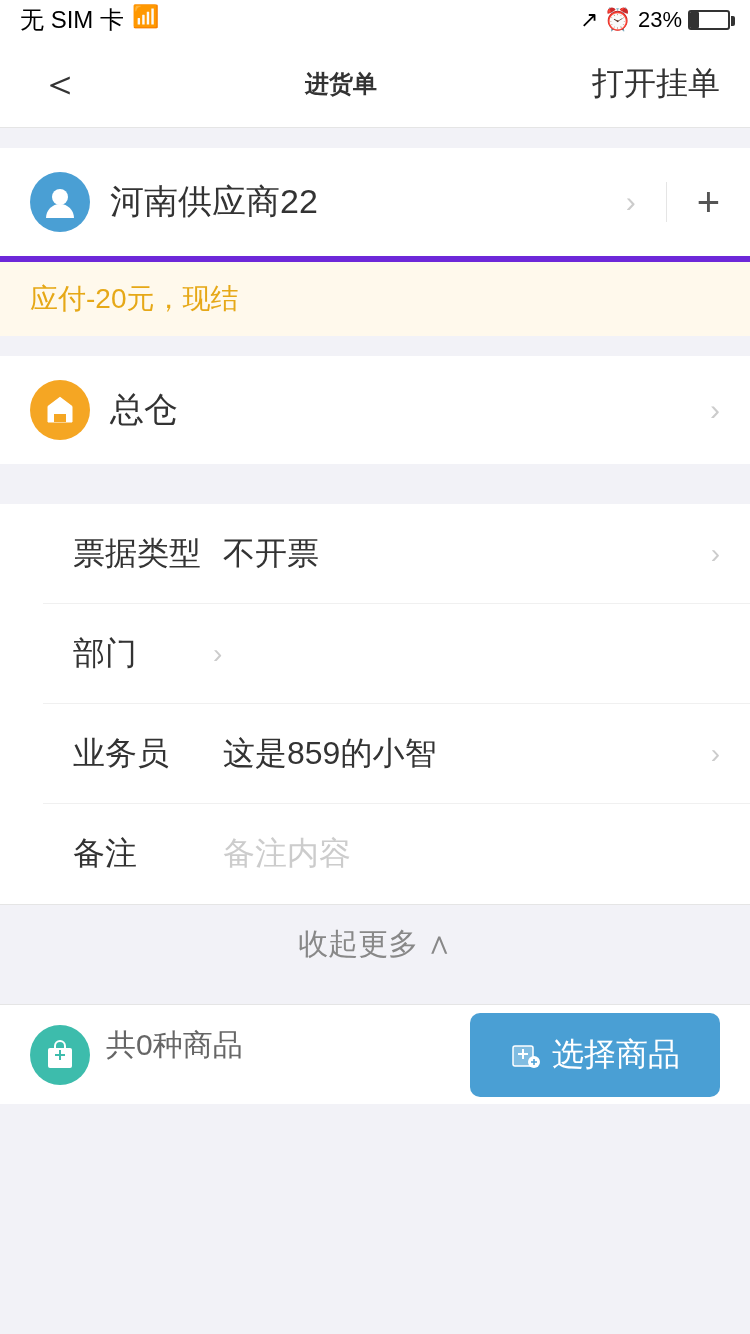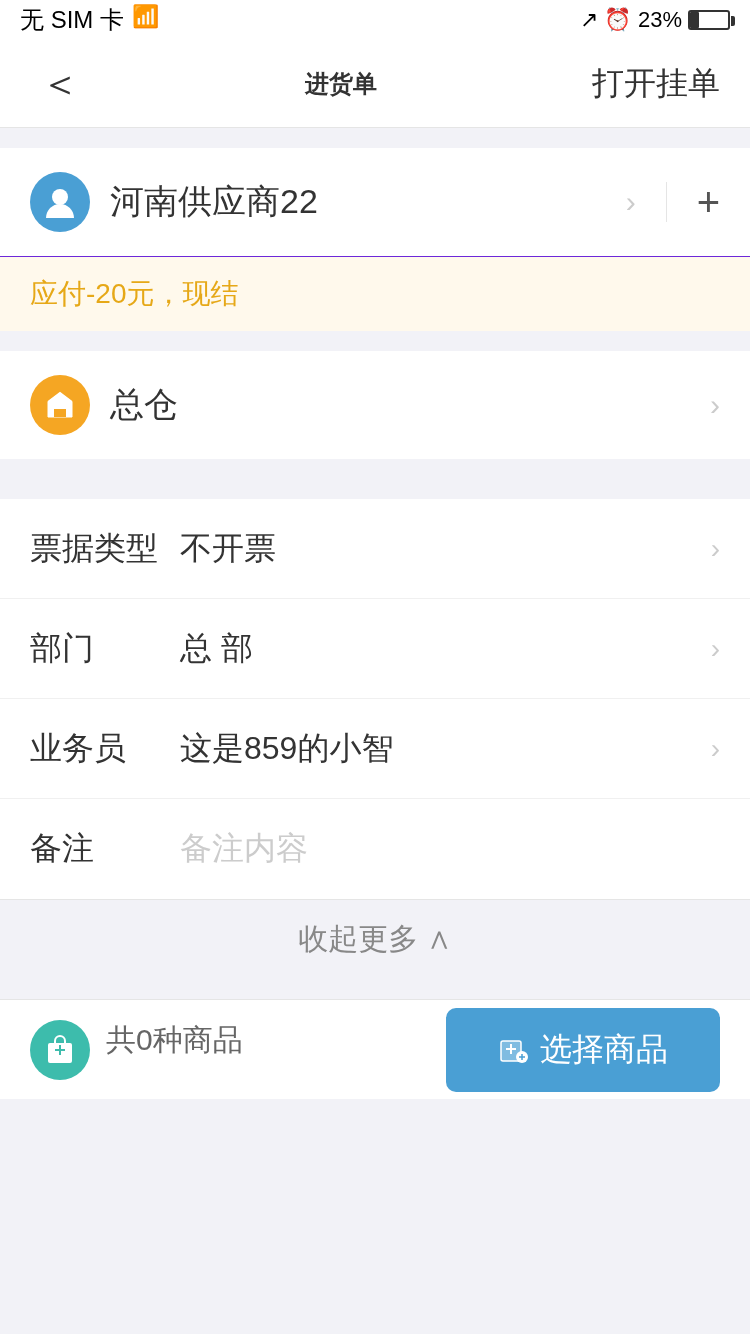--- a/index.html
+++ b/index.html
@@ -80,21 +80,21 @@
       background: #fff;
       width: 750px;
     }
 
     
     .supplier-row {
       display: flex;
       align-items: center;
       padding: 24px 30px;
       background: #fff;
-      border-bottom: 1px solid #6d28d9;
+      border-bottom: 6px solid #6d28d9;
     }
     .supplier-avatar {
       width: 60px; height: 60px; border-radius: 50%; background: #4a9fd4;
       display: flex; align-items: center; justify-content: center;
       margin-right: 20px; flex-shrink: 0;
     }
     .supplier-avatar svg { width: 36px; height: 36px; }
     .supplier-name {
       flex: 1;
       font-size: 34px;
@@ -138,20 +138,21 @@
     .warehouse-name {
       flex: 1;
       font-size: 34px;
       color: #333;
     }
 
     
     .form-section {
       background: #fff;
       margin-top: 20px;
+      padding-left: 43px;
     }
     .form-row {
       display: flex;
       align-items: center;
       padding: 0 30px;
       height: 100px;
       border-bottom: 1px solid #f0f0f0;
     }
     .form-row:last-child {
       border-bottom: none;
@@ -207,21 +208,21 @@
     .product-count-icon svg { width: 34px; height: 34px; }
     .product-count-text {
       font-size: 30px;
       color: #666;
       flex: 1;
     }
     .select-product-btn {
       background: #4a9fd4;
       color: #fff;
       border-radius: 10px;
-      padding: 20px 52px;
+      padding: 20px 40px;
       font-size: 32px;
       display: flex;
       align-items: center;
       gap: 12px;
       cursor: pointer;
     }
     .select-product-btn svg { width: 30px; height: 30px; }
 
     .bottom-left {
       display: flex;
@@ -296,21 +297,20 @@
 <div class="form-section">
 
   <div class="form-row">
     <span class="form-label">票据类型</span>
     <span class="form-value">不开票</span>
     <span class="form-chevron">›</span>
   </div>
 
   <div class="form-row">
     <span class="form-label">部门</span>
-    <span class="form-value">总 部</span>
     <span class="form-chevron">›</span>
   </div>
 
   <div class="form-row">
     <span class="form-label">业务员</span>
     <span class="form-value">这是859的小智</span>
     <span class="form-chevron">›</span>
   </div>
 
   <div class="form-row">

